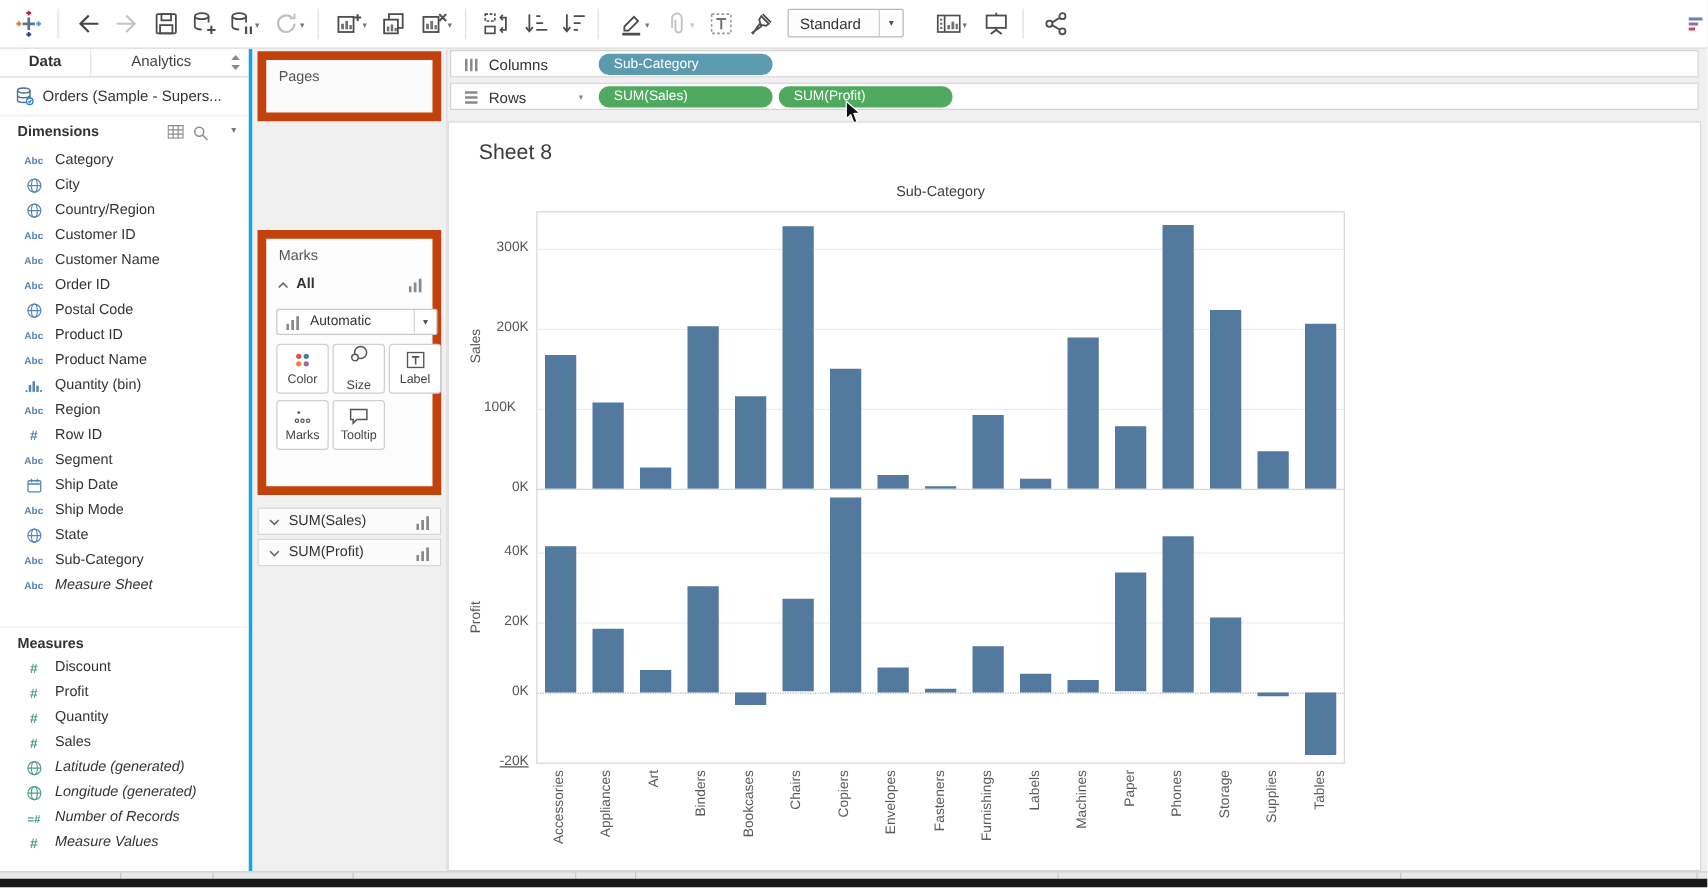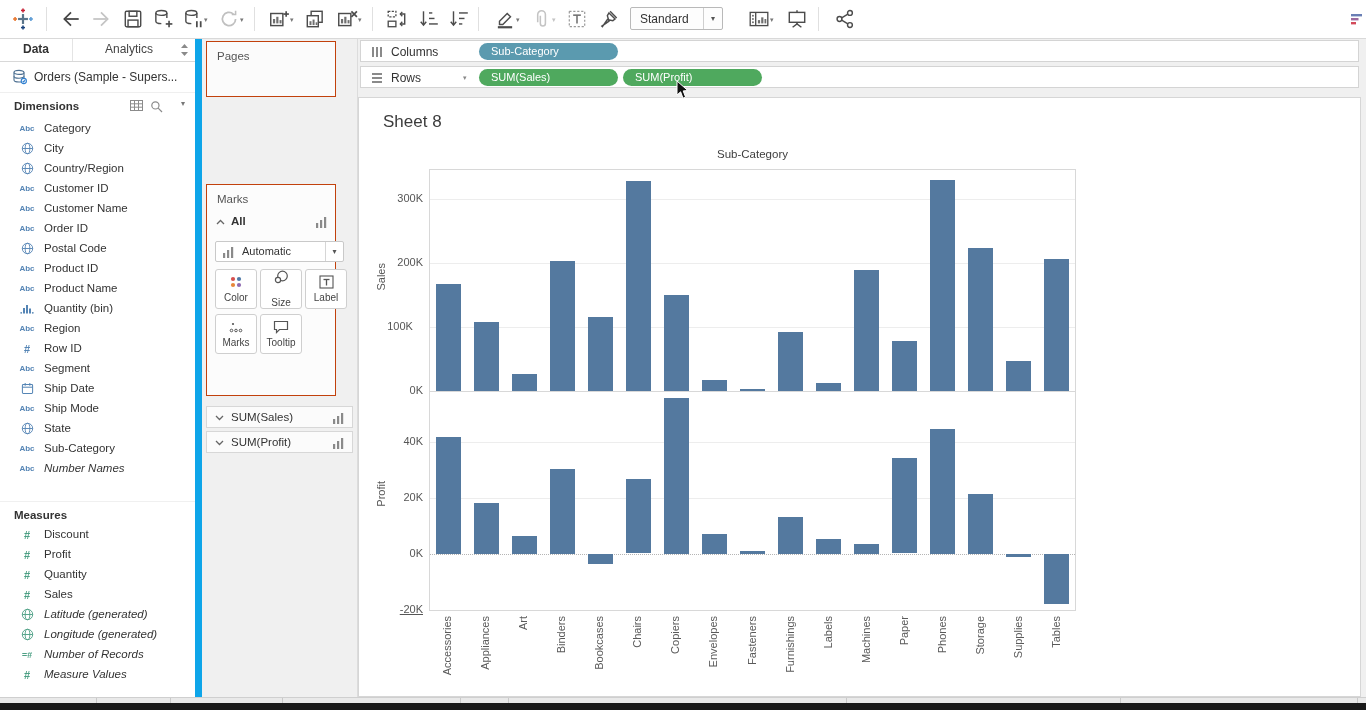--- a/index.html
+++ b/index.html
@@ -15,21 +15,21 @@
   .tcaret{position:absolute;top:16px;font-size:7px;color:#777}
   #standard-dd{position:absolute;left:630px;top:7px;width:93px;height:23px;border:1px solid #b9b9b9;
                border-radius:2px;background:#fdfdfd;box-sizing:border-box}
   #standard-dd .txt{position:absolute;left:9px;top:4px;font-size:12px;color:#333}
   #standard-dd .dd{position:absolute;right:0;top:0;width:18px;height:100%;border-left:1px solid #cfcfcf;
                    font-size:8px;color:#555;text-align:center;line-height:21px}
   #showme{position:absolute;right:16px;top:9px;height:20px}
 
   
   #sidebar{position:absolute;left:0;top:38px;width:202px;height:659px;background:#fff;
-           border-right:7px solid #0ea5e9;box-sizing:border-box}
+           border-right:3px solid #0ea5e9;box-sizing:border-box}
   #tabbar{position:absolute;left:0;top:0;width:100%;height:24px;border-bottom:1px solid #d8d8d8;box-sizing:border-box}
   .tab{position:absolute;top:0;height:23px;line-height:23px;font-size:12px;text-align:center}
   #tab-data{left:0;width:72px;font-weight:bold;background:#fff}
   #tab-analytics{left:72px;width:112px;color:#444;border-left:1px solid #e4e4e4}
   #tab-sort{position:absolute;right:6px;top:6px}
   #datasource{position:absolute;left:0;top:24px;width:100%;height:31px;border-bottom:1px solid #efefef;box-sizing:border-box}
   #datasource .txt{position:absolute;left:34px;top:8px;font-size:12px;color:#333;white-space:nowrap}
   #datasource .ic{position:absolute;left:12px;top:7px}
   #dimheader{position:absolute;left:0;top:55px;width:100%;height:26px}
   .sechead{font-size:11.5px;font-weight:bold;color:#333}
@@ -45,21 +45,21 @@
   .frow .flabel.it{font-style:italic}
   .fi-abc{font-size:8px;font-weight:bold;letter-spacing:0;line-height:14px;display:block}
   .dim .fi-abc{color:#7aa1c9}
   .fi-num{font-size:11px;font-weight:bold;line-height:14px;display:block}
   .mea .fi-num{color:#4da085}
   .fi-numrec{font-size:9px;font-weight:bold;line-height:14px;display:block;color:#4da085;font-style:italic}
 
   
   #cardspanel{position:absolute;left:202px;top:38px;width:156px;height:659px;background:#f0f0f0;
               border-right:1px solid #dcdcdc;box-sizing:border-box}
-  .card{position:absolute;left:4px;width:130px;background:#fbfbfb;border:1px solid #c2410c;box-sizing:border-box}
+  .card{position:absolute;left:4px;width:147px;background:#fbfbfb;border:7px solid #c2410c;box-sizing:border-box}
   .cardlabel{position:absolute;left:10px;top:8px;font-size:11.5px;color:#555}
   #card-pages{top:3px;height:56px}
   #card-filters{top:65px;height:74px}
   #card-marks{top:146px;height:212px;background:#fcfcfc}
   #all-row{position:absolute;left:0;top:26px;width:100%;height:22px}
   #all-row .alllabel{position:absolute;left:24px;top:4px;font-size:11.5px;font-weight:bold;color:#333}
   #automatic{position:absolute;left:8px;top:56px;width:129px;height:21px;border:1px solid #c9c9c9;
              border-radius:2px;background:#fff;box-sizing:border-box}
   #automatic .txt{position:absolute;left:26px;top:3px;font-size:11px;color:#333}
   #automatic .dd{position:absolute;right:0;top:0;width:17px;height:100%;border-left:1px solid #d6d6d6;
@@ -501,21 +501,21 @@
       <div class="frow dim">
         <span class="fic">
           <span class="fi-abc" style="color:#5585b5">Abc</span>
         </span>
         <span class="flabel">Sub-Category</span>
       </div>
       <div class="frow dim">
         <span class="fic">
           <span class="fi-abc" style="color:#5585b5">Abc</span>
         </span>
-        <span class="flabel it">Number Names</span>
+        <span class="flabel it">Measure Sheet</span>
       </div>
     </div>
   <div id="meashead">
     <span class="sechead">Measures</span>
   </div>
   <div id="measlist">
       <div class="frow mea">
         <span class="fic">
           <span class="fi-num" style="color:#4da085">#</span>
         </span>

